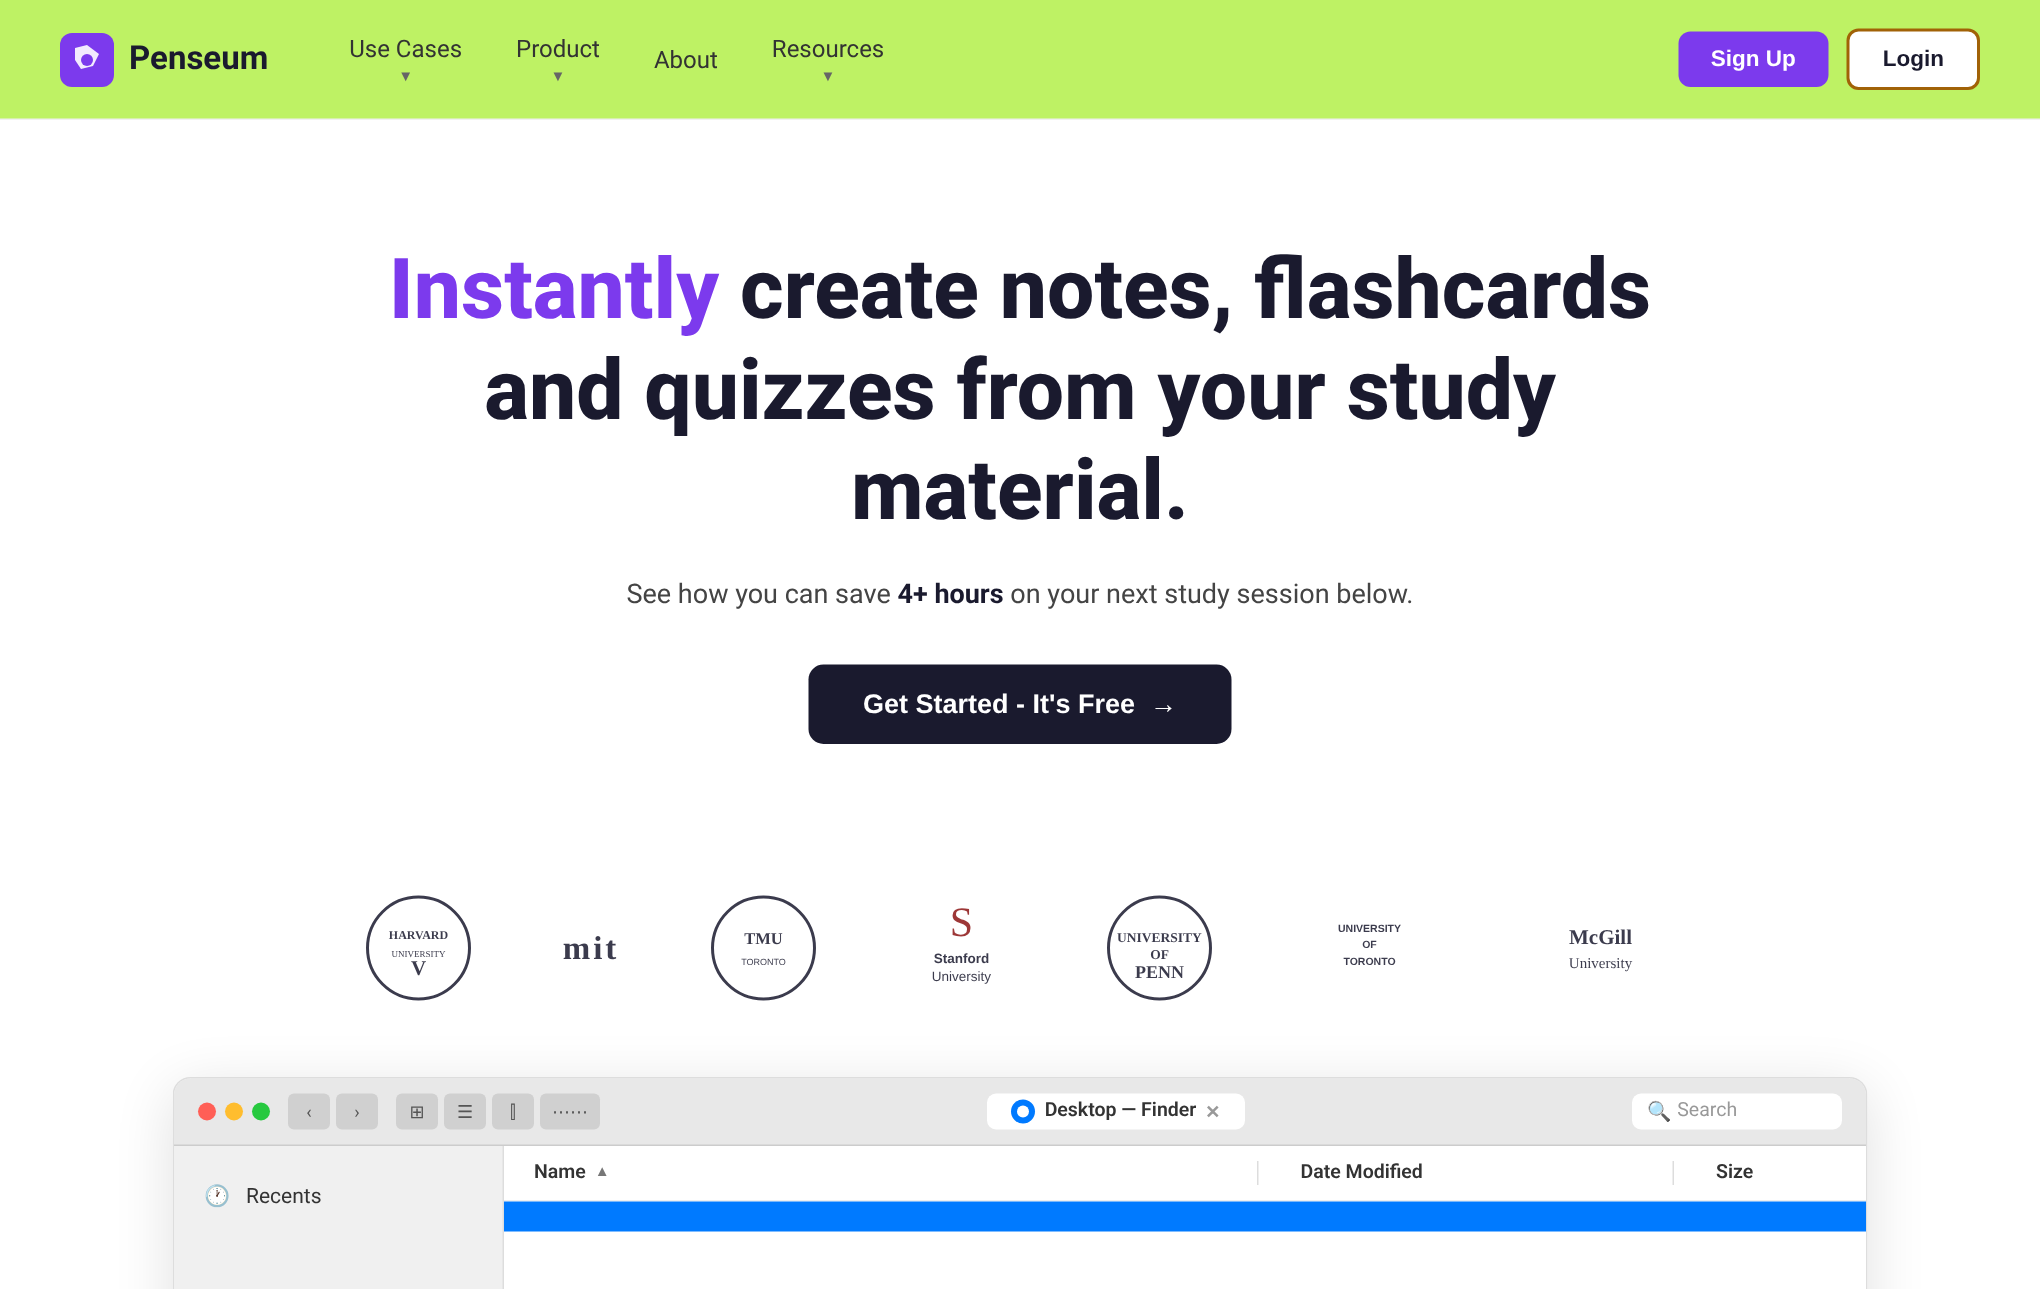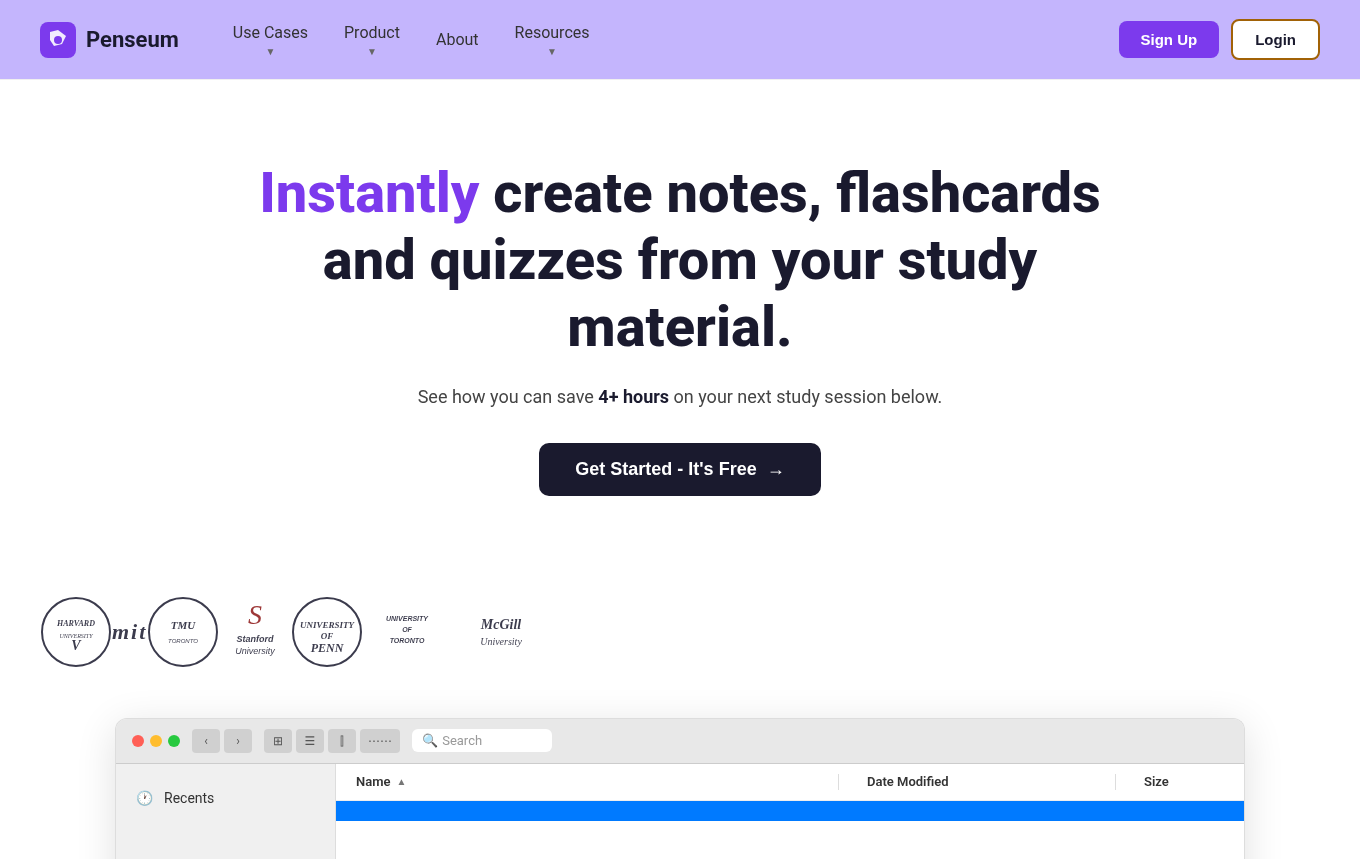--- a/index.html
+++ b/index.html
@@ -11,21 +11,21 @@
     }
 
     
     .navbar {
       display: flex;
       align-items: center;
       justify-content: space-between;
       padding: 0 40px;
       height: 80px;
       border-bottom: 1px solid #f0f0f0;
-      background: #c4b5fd;
+      background: #bef264;
     }
     .navbar-left {
       display: flex;
       align-items: center;
       gap: 40px;
     }
     .logo {
       display: flex;
       align-items: center;
       gap: 10px;
@@ -136,23 +136,23 @@
       padding: 50px 40px 30px;
     }
     .trust-text {
       font-size: 16px;
       color: #555;
       margin-bottom: 36px;
     }
     .logos-row {
       display: flex;
       align-items: center;
-      justify-content: flex-start;
+      justify-content: center;
+      gap: 60px;
       flex-wrap: wrap;
-      font-style: italic;
     }
     .uni-logo {
       display: flex;
       flex-direction: column;
       align-items: center;
       opacity: 0.85;
     }
     .mit-text {
       font-family: 'Times New Roman', Times, serif;
       font-size: 22px;
@@ -446,20 +446,27 @@
       </div>
       <div class="finder-nav-btns">
         <div class="finder-nav-btn">‹</div>
         <div class="finder-nav-btn">›</div>
       </div>
       <div style="display:flex;gap:4px;">
         <div class="finder-nav-btn">⊞</div>
         <div class="finder-nav-btn">☰</div>
         <div class="finder-nav-btn">⫿</div>
         <div class="finder-nav-btn" style="width:40px;">⋯⋯</div>
+      </div>
+      <div class="finder-path">
+        <div class="finder-location-pill">
+          <div class="finder-location-dot"></div>
+          <span>Desktop — Finder</span>
+          <span style="color:#999;font-size:12px;">✕</span>
+        </div>
       </div>
       <div class="finder-search">
         <span>🔍</span>
         <span>Search</span>
       </div>
     </div>
 
     <div class="finder-body">
 
       <div class="finder-sidebar">

